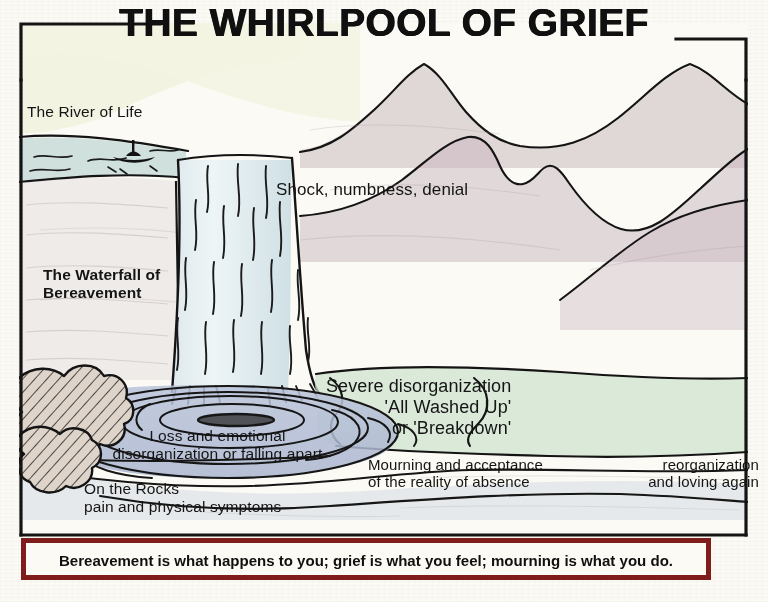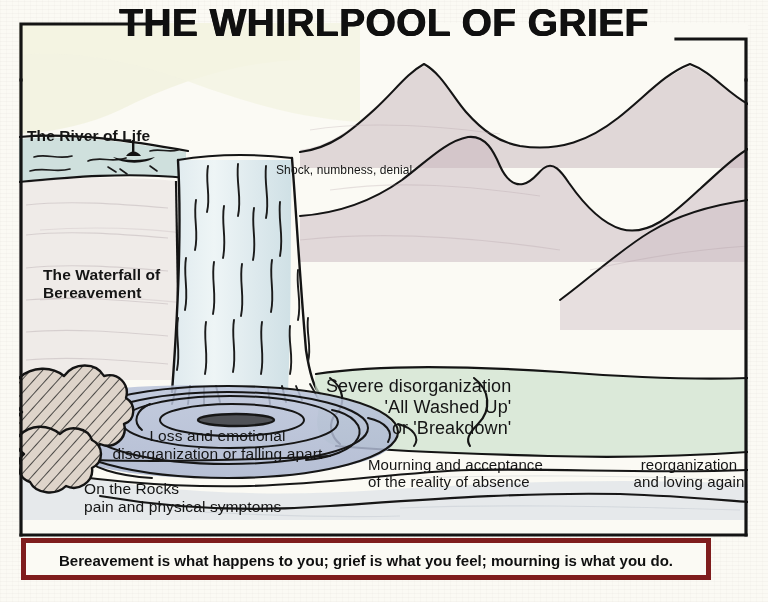--- a/index.html
+++ b/index.html
@@ -59,28 +59,28 @@
 
   
   .lbl {
     position: absolute;
     color: #151515;
     z-index: 30;
     line-height: 1.16;
     white-space: pre-line;
   }
 
-  .lbl-river       { left: 27px;  top: 127px; font-size: 15.5px; font-weight: bold; letter-spacing: .1px;}
+  .lbl-river       { left: 27px;  top: 103px; font-size: 15.5px; font-weight: normal; letter-spacing: .1px;}
   .lbl-waterfall   { left: 43px;  top: 245px; font-size: 15.5px; font-weight: bold; letter-spacing: .1px; margin-top: 21px;}
-  .lbl-shock       { left: 276px; top: 164px; font-size: 12px; letter-spacing: .1px;}
+  .lbl-shock       { left: 276px; top: 180px; font-size: 17px; letter-spacing: .1px;}
   .lbl-severe      { left: 326px; top: 376px; font-size: 18px; text-align: right; letter-spacing: .1px;}
   .lbl-loss        { left: 90px;  top: 427px; font-size: 15.5px; text-align: center; width: 255px; letter-spacing: .1px;}
   .lbl-rocks       { left: 84px;  top: 480px; font-size: 15.5px; letter-spacing: .1px;}
   .lbl-mourning    { left: 368px; top: 456px; font-size: 15px; text-align: left; width: 225px; letter-spacing: .1px;}
-  .lbl-reorg       { left: 619px; top: 456px; font-size: 15px; text-align: center; width: 140px; letter-spacing: .1px;}
+  .lbl-reorg       { left: 619px; top: 456px; font-size: 15px; text-align: right; width: 140px; letter-spacing: .1px;}
 
   
   .caption-box {
     position: absolute;
     left: 21px;
     top: 538px;
     width: 690px;
     height: 42px;
     border: 5px solid #7f1d1d;
     background: #fbfaf4;

